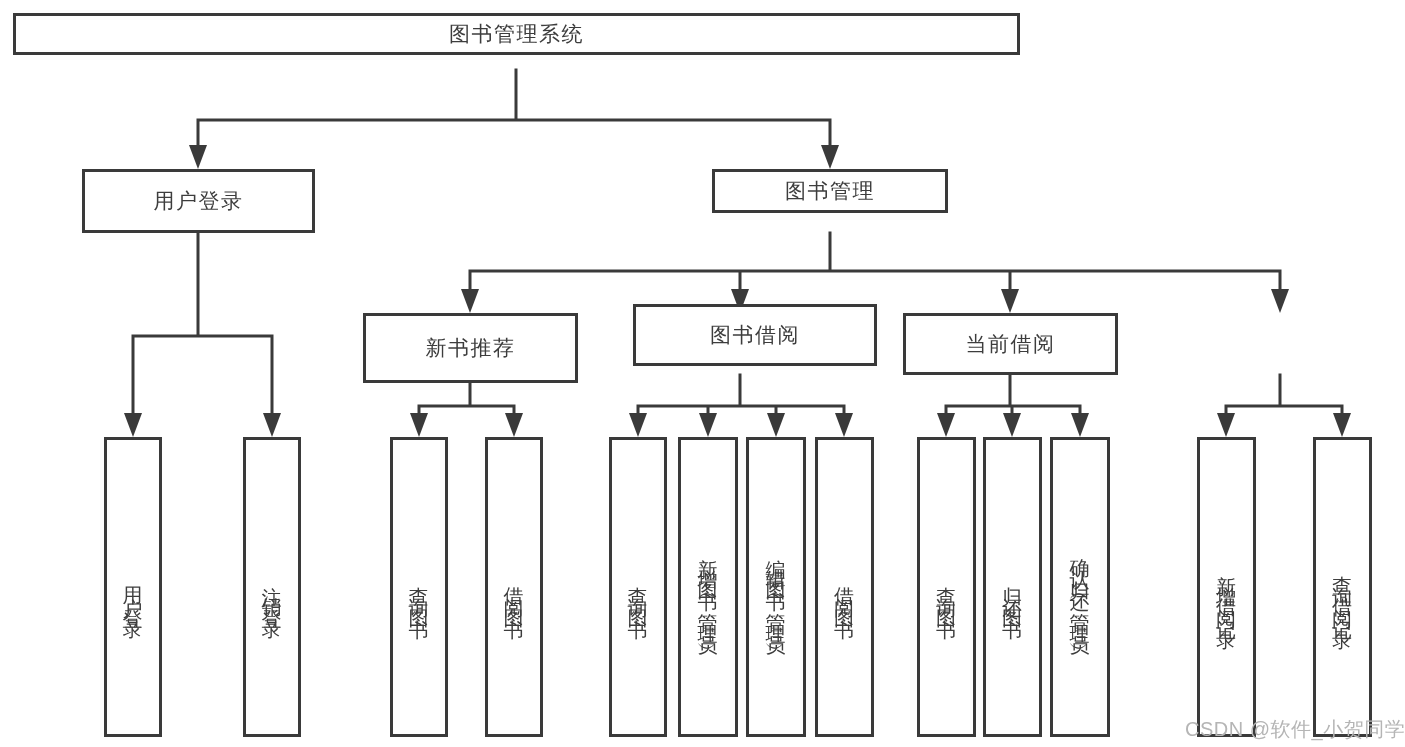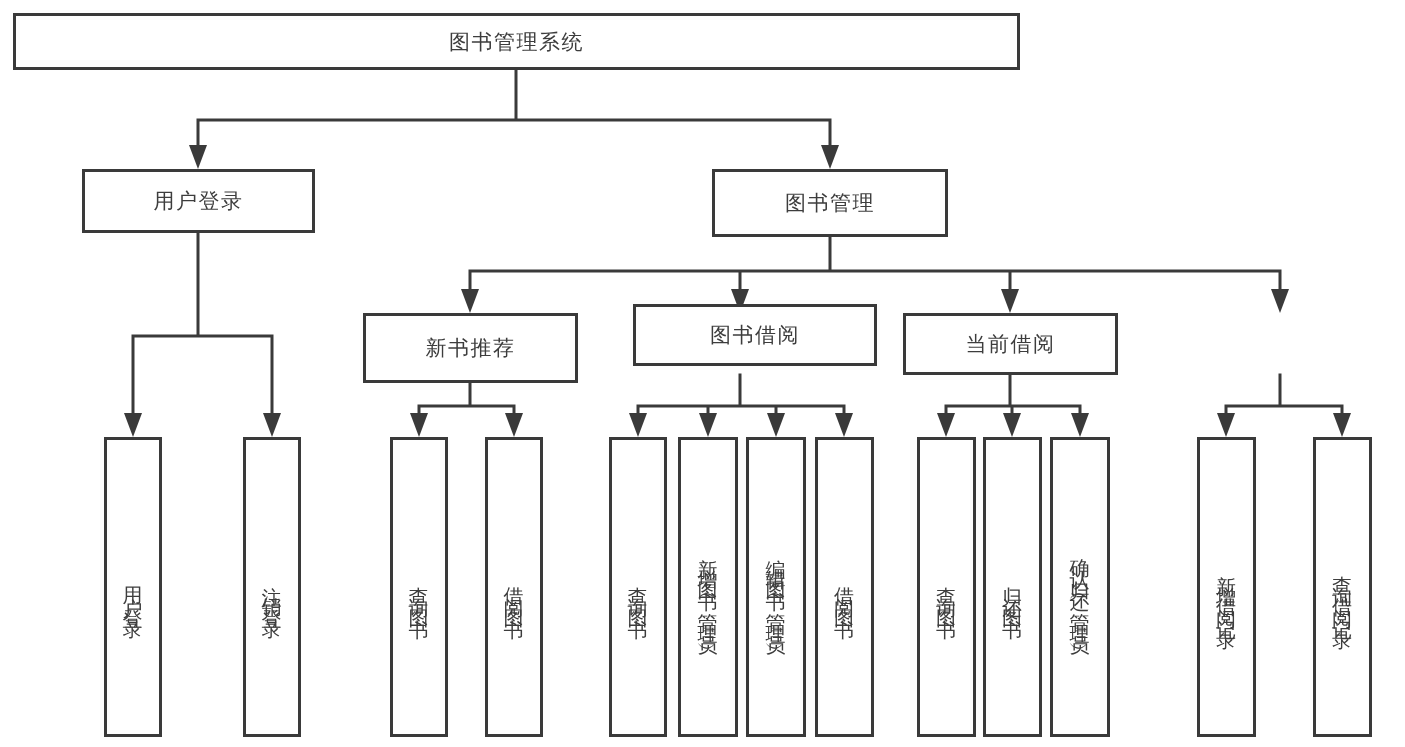--- a/index.html
+++ b/index.html
@@ -59,28 +59,28 @@
         <polygon points="776,437 767,413 785,413"></polygon>
         <polygon points="844,437 835,413 853,413"></polygon>
         <polygon points="946,437 937,413 955,413"></polygon>
         <polygon points="1012,437 1003,413 1021,413"></polygon>
         <polygon points="1080,437 1071,413 1089,413"></polygon>
         <polygon points="1226,437 1217,413 1235,413"></polygon>
         <polygon points="1342,437 1333,413 1351,413"></polygon>
       </g>
   </svg>
 
-  <div class="node" style="left:13px;top:13px;width:1007px;height:57px;">
+  <div class="node" style="left:13px;top:13px;width:1007px;height:42px;">
     <span class="label">图书管理系统</span>
   </div>
 
   <div class="node" style="left:82px;top:169px;width:233px;height:64px;">
     <span class="label">用户登录</span>
   </div>
-  <div class="node" style="left:712px;top:169px;width:236px;height:68px;text-align:center;">
+  <div class="node" style="left:712px;top:169px;width:236px;height:44px;text-align:center;">
     <span class="label">图书管理</span>
   </div>
 
   <div class="node" style="left:363px;top:313px;width:215px;height:70px;">
     <span class="label">新书推荐</span>
   </div>
   <div class="node" style="left:633px;top:304px;width:244px;height:62px;">
     <span class="label">图书借阅</span>
   </div>
   <div class="node" style="left:903px;top:313px;width:215px;height:62px;align-items:center;">
@@ -124,13 +124,14 @@
     <span class="label">确认归还（管理员）</span>
   </div>
 
   <div class="node leaf" style="left:1197px;top:437px;width:59px;height:300px;">
     <span class="label">新增借阅记录</span>
   </div>
   <div class="node leaf" style="left:1313px;top:437px;width:59px;height:300px;">
     <span class="label">查询借阅记录</span>
   </div>
 
+  <div class="watermark">CSDN @软件_小贺同学</div>
 </div>
 
 </body></html>

